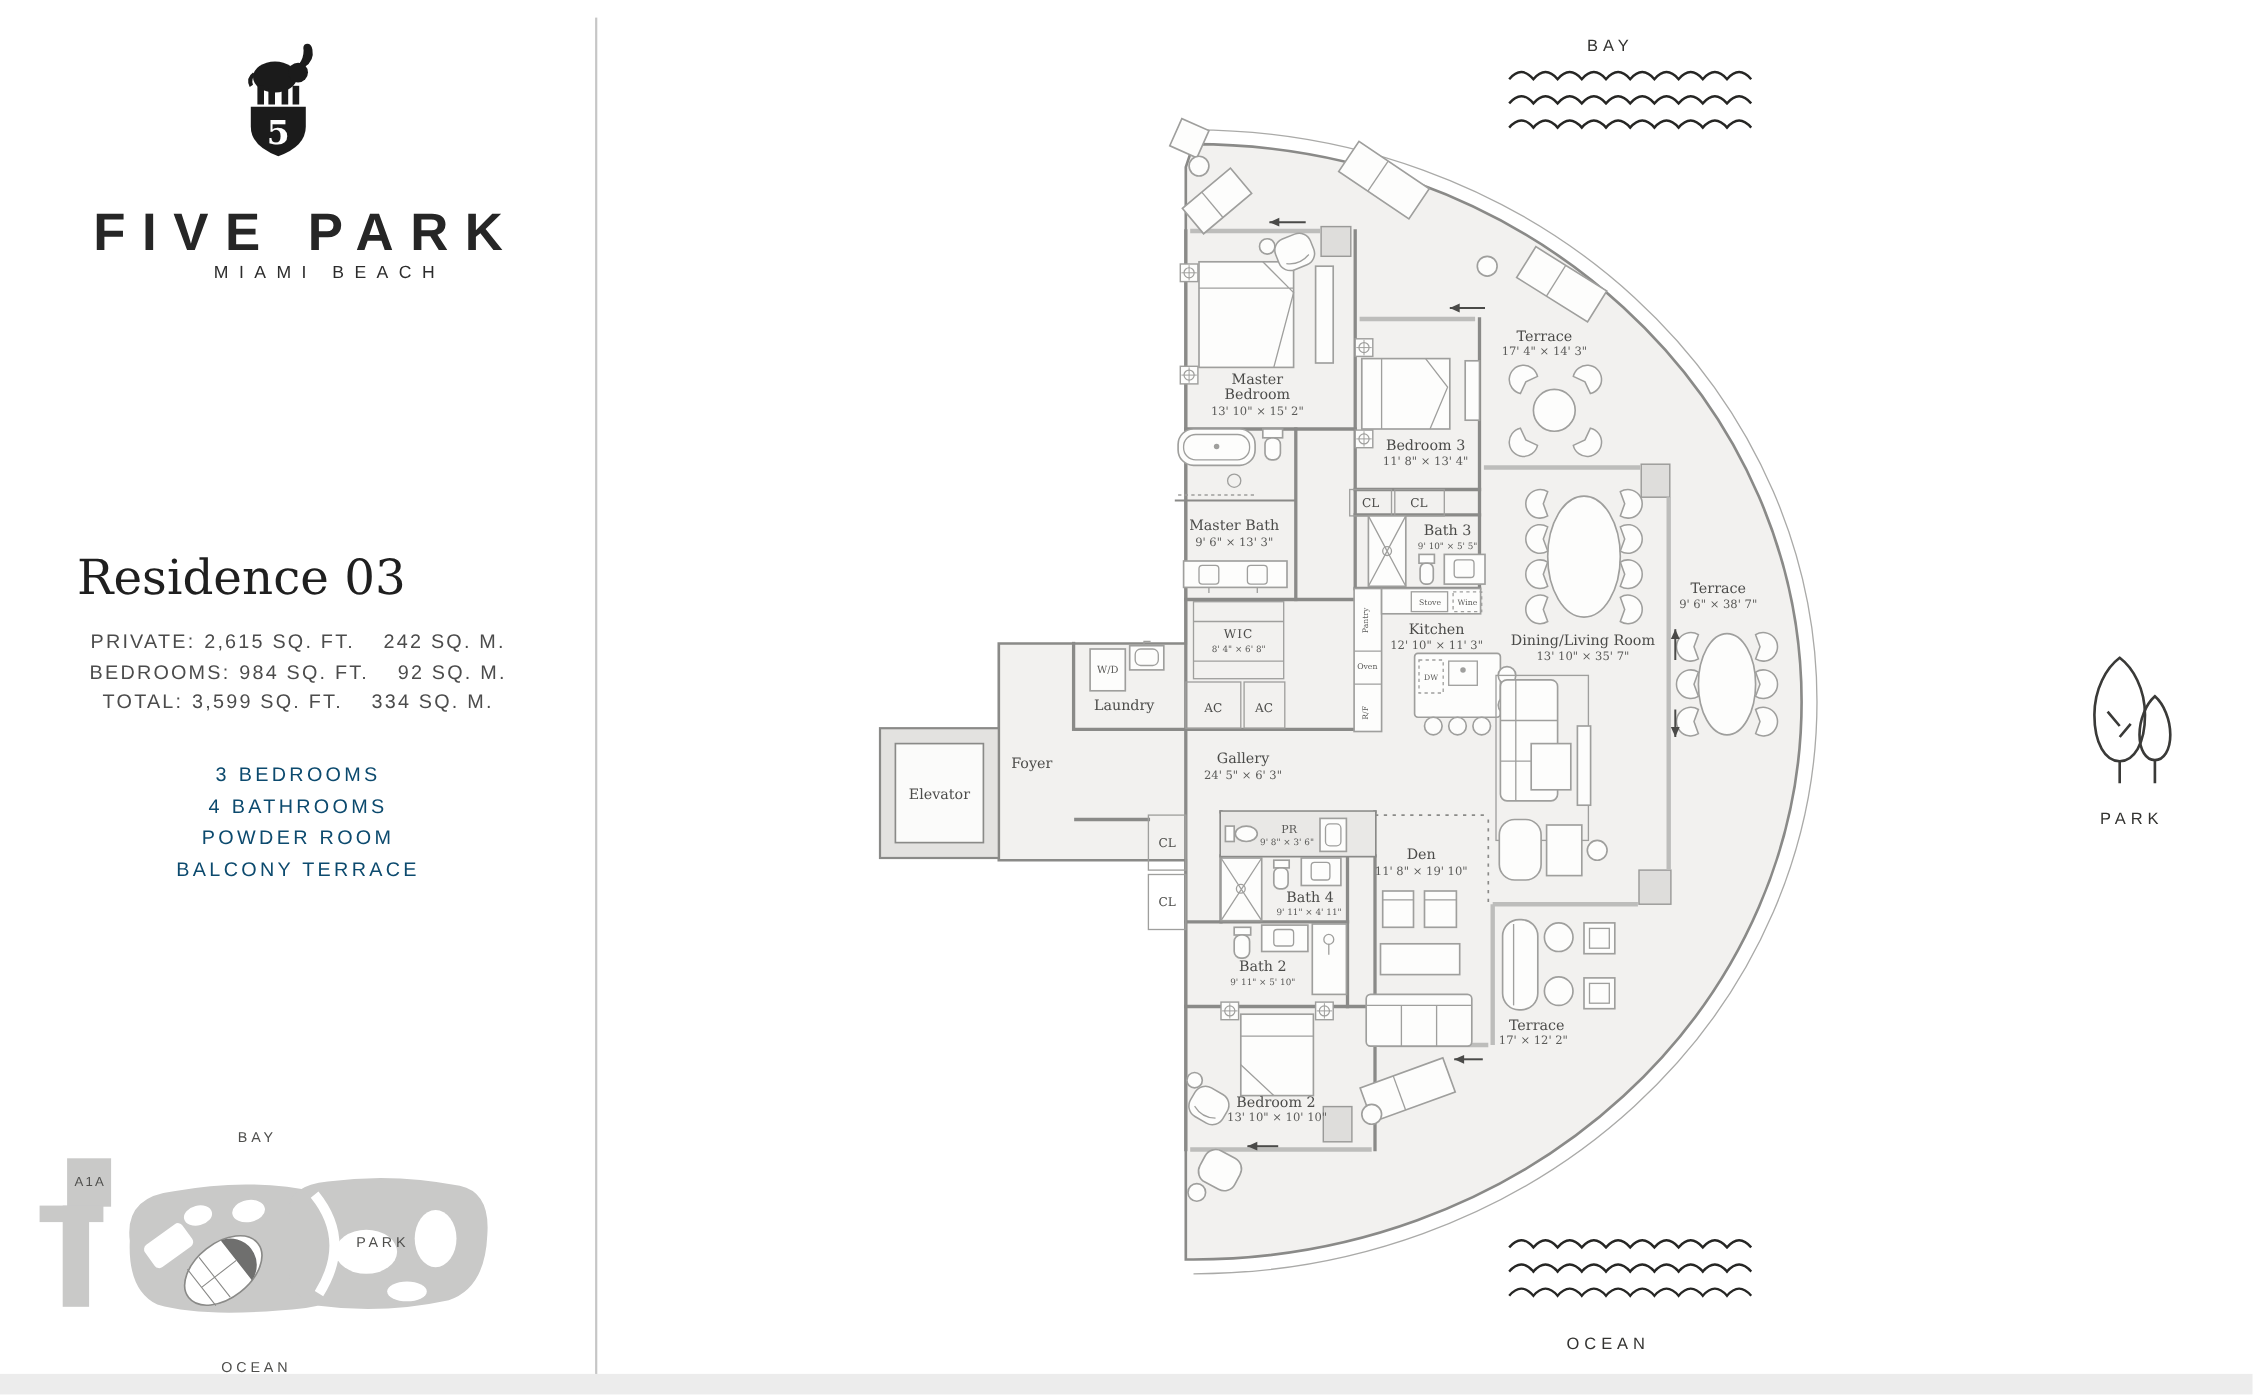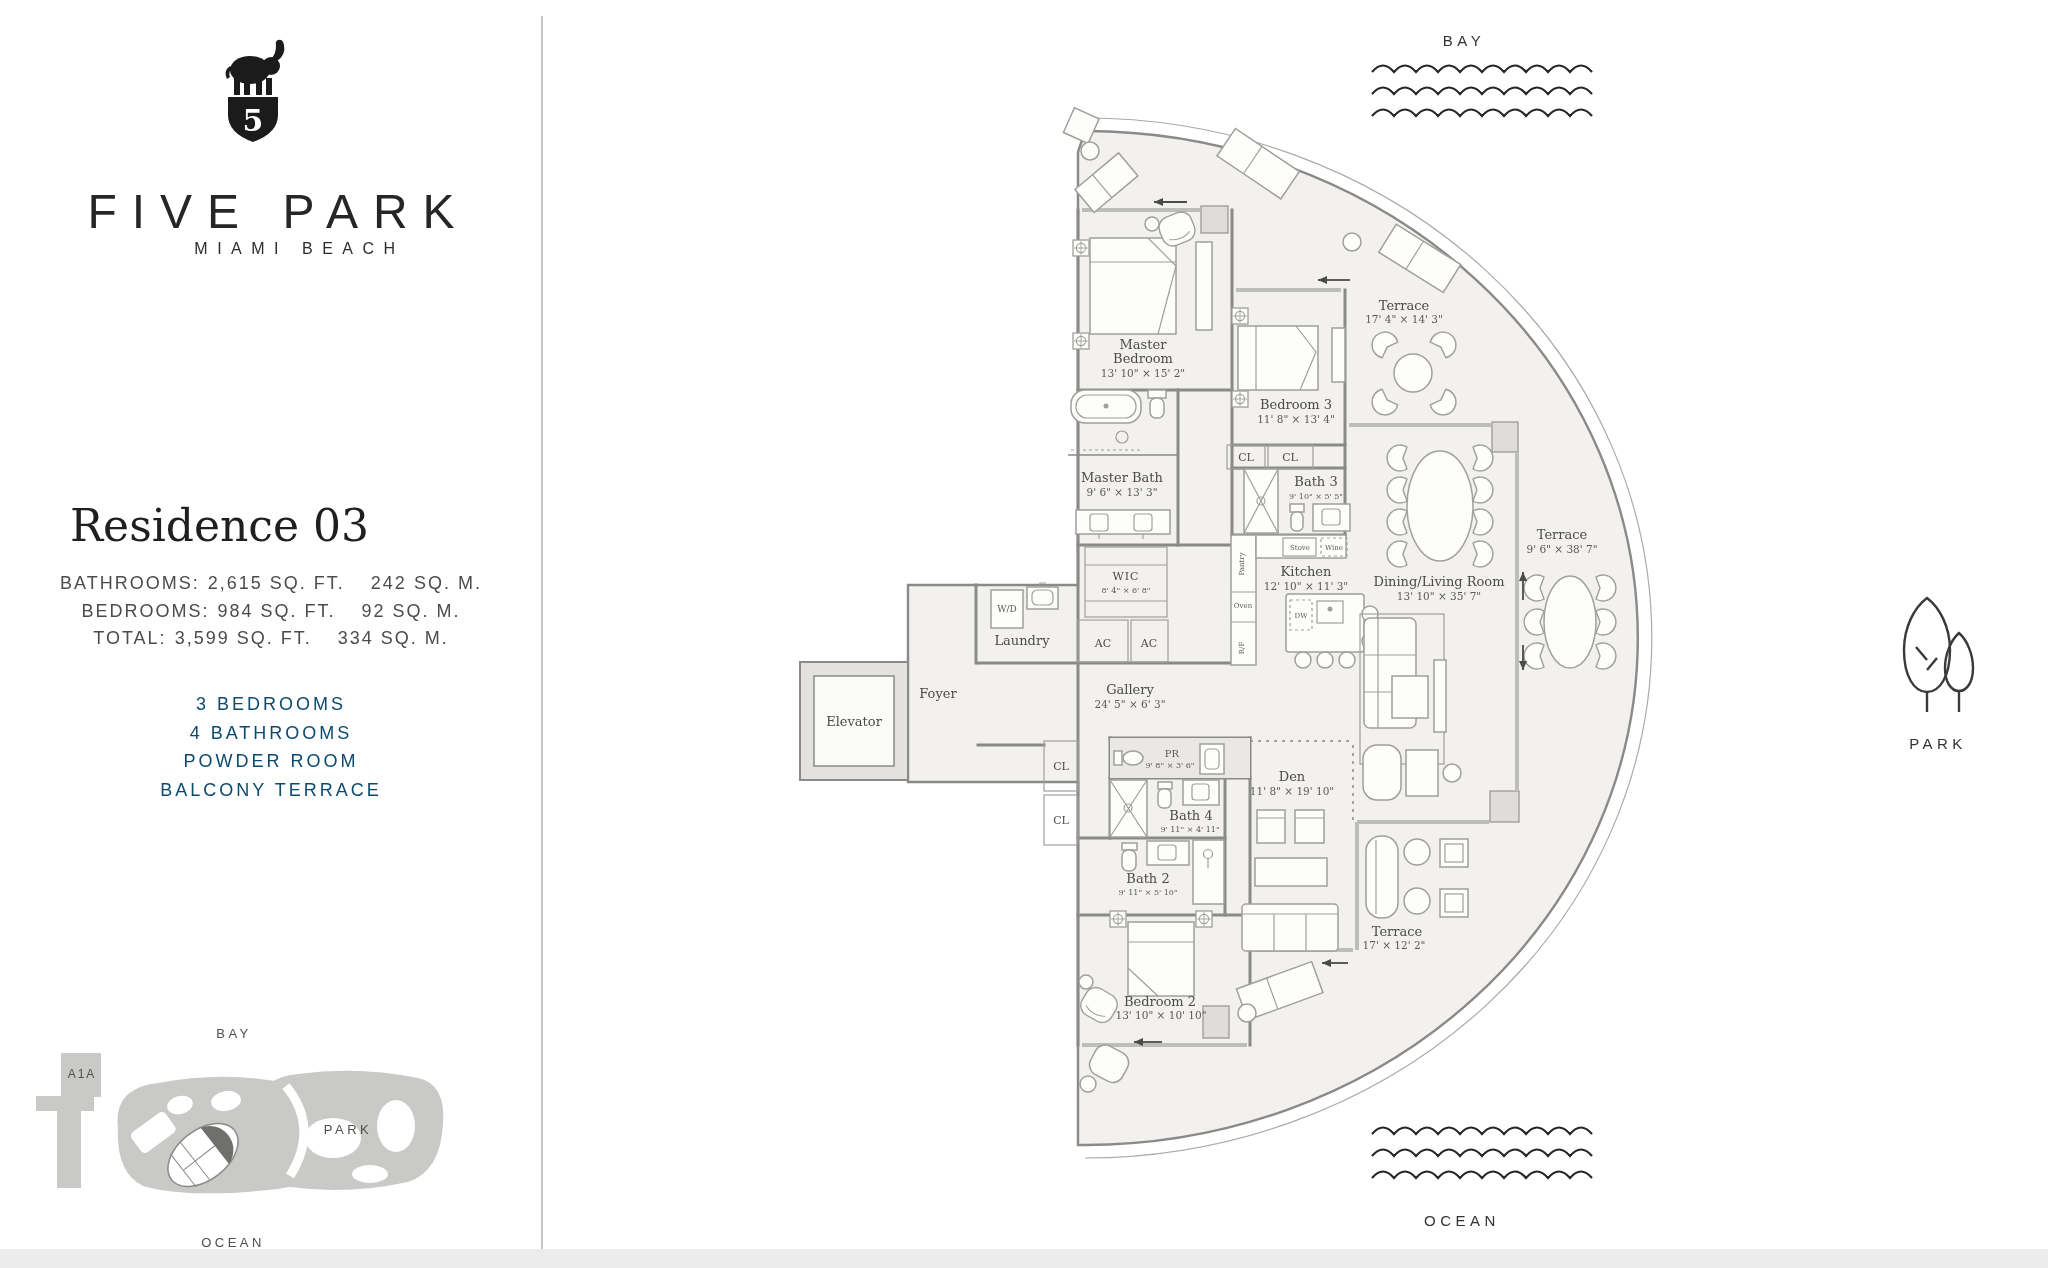--- a/index.html
+++ b/index.html
@@ -1,21 +1,21 @@
 <!DOCTYPE html>
 <html><head>
 <meta charset="utf-8">
 <style>
   html,body{margin:0;padding:0;background:#ffffff;}
   #stage{position:relative;width:2048px;height:1268px;background:#ffffff;overflow:hidden;
          font-family:"Liberation Sans",sans-serif;color:#2a2a28;}
   .abs{position:absolute;}
   
   .brand-title{left:0;top:184px;width:542px;text-align:center;font-size:48px;letter-spacing:15px;
-               color:#262626;font-weight:400;white-space:nowrap;text-indent:15px;}
+               color:#262626;font-weight:700;white-space:nowrap;text-indent:15px;}
   .brand-sub{left:0;top:240px;width:542px;text-align:center;font-size:16px;letter-spacing:9.5px;
              color:#2c2c2c;text-indent:9px;margin-left:24px;}
   .res-title{left:0;top:500px;width:439px;text-align:center;font-family:"DejaVu Serif",serif;
              font-size:44px;color:#1f1f1f;}
   .specs{left:0;top:570px;width:542px;text-align:center;font-size:18px;letter-spacing:2px;color:#4c4c4c;}
   .spec-line{display:flex;justify-content:center;line-height:27.5px;white-space:nowrap;}
   .spec-line .lbl{margin-right:8px;}
   .spec-line .metric{margin-left:26px;}
   .features{left:0;top:690px;width:542px;text-align:center;font-size:18px;letter-spacing:3px;
             color:#0c4a6e;line-height:28.5px;}
@@ -66,21 +66,21 @@
       </g>
     </svg>
 
     <div class="abs brand-title">FIVE PARK</div>
     <div class="abs brand-sub">MIAMI BEACH</div>
 
     <div class="abs res-title">Residence 03</div>
 
     <div class="abs specs">
       <div class="spec-line">
-        <span class="lbl">BATHROOMS:</span>
+        <span class="lbl">PRIVATE:</span>
         <span>2,615 SQ. FT.</span>
         <span class="metric">242 SQ. M.</span>
       </div>
       <div class="spec-line">
         <span class="lbl">BEDROOMS:</span>
         <span>984 SQ. FT.</span>
         <span class="metric">92 SQ. M.</span>
       </div>
       <div class="spec-line">
         <span class="lbl">TOTAL:</span>

